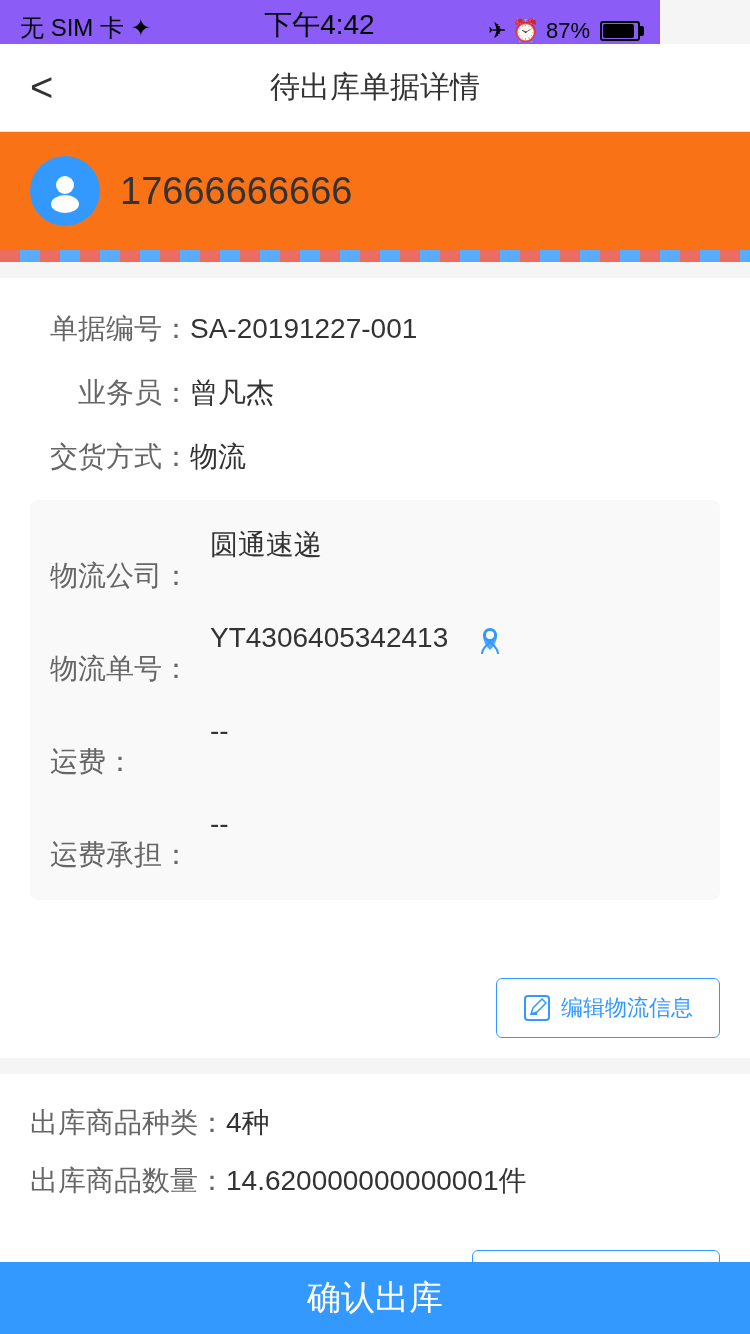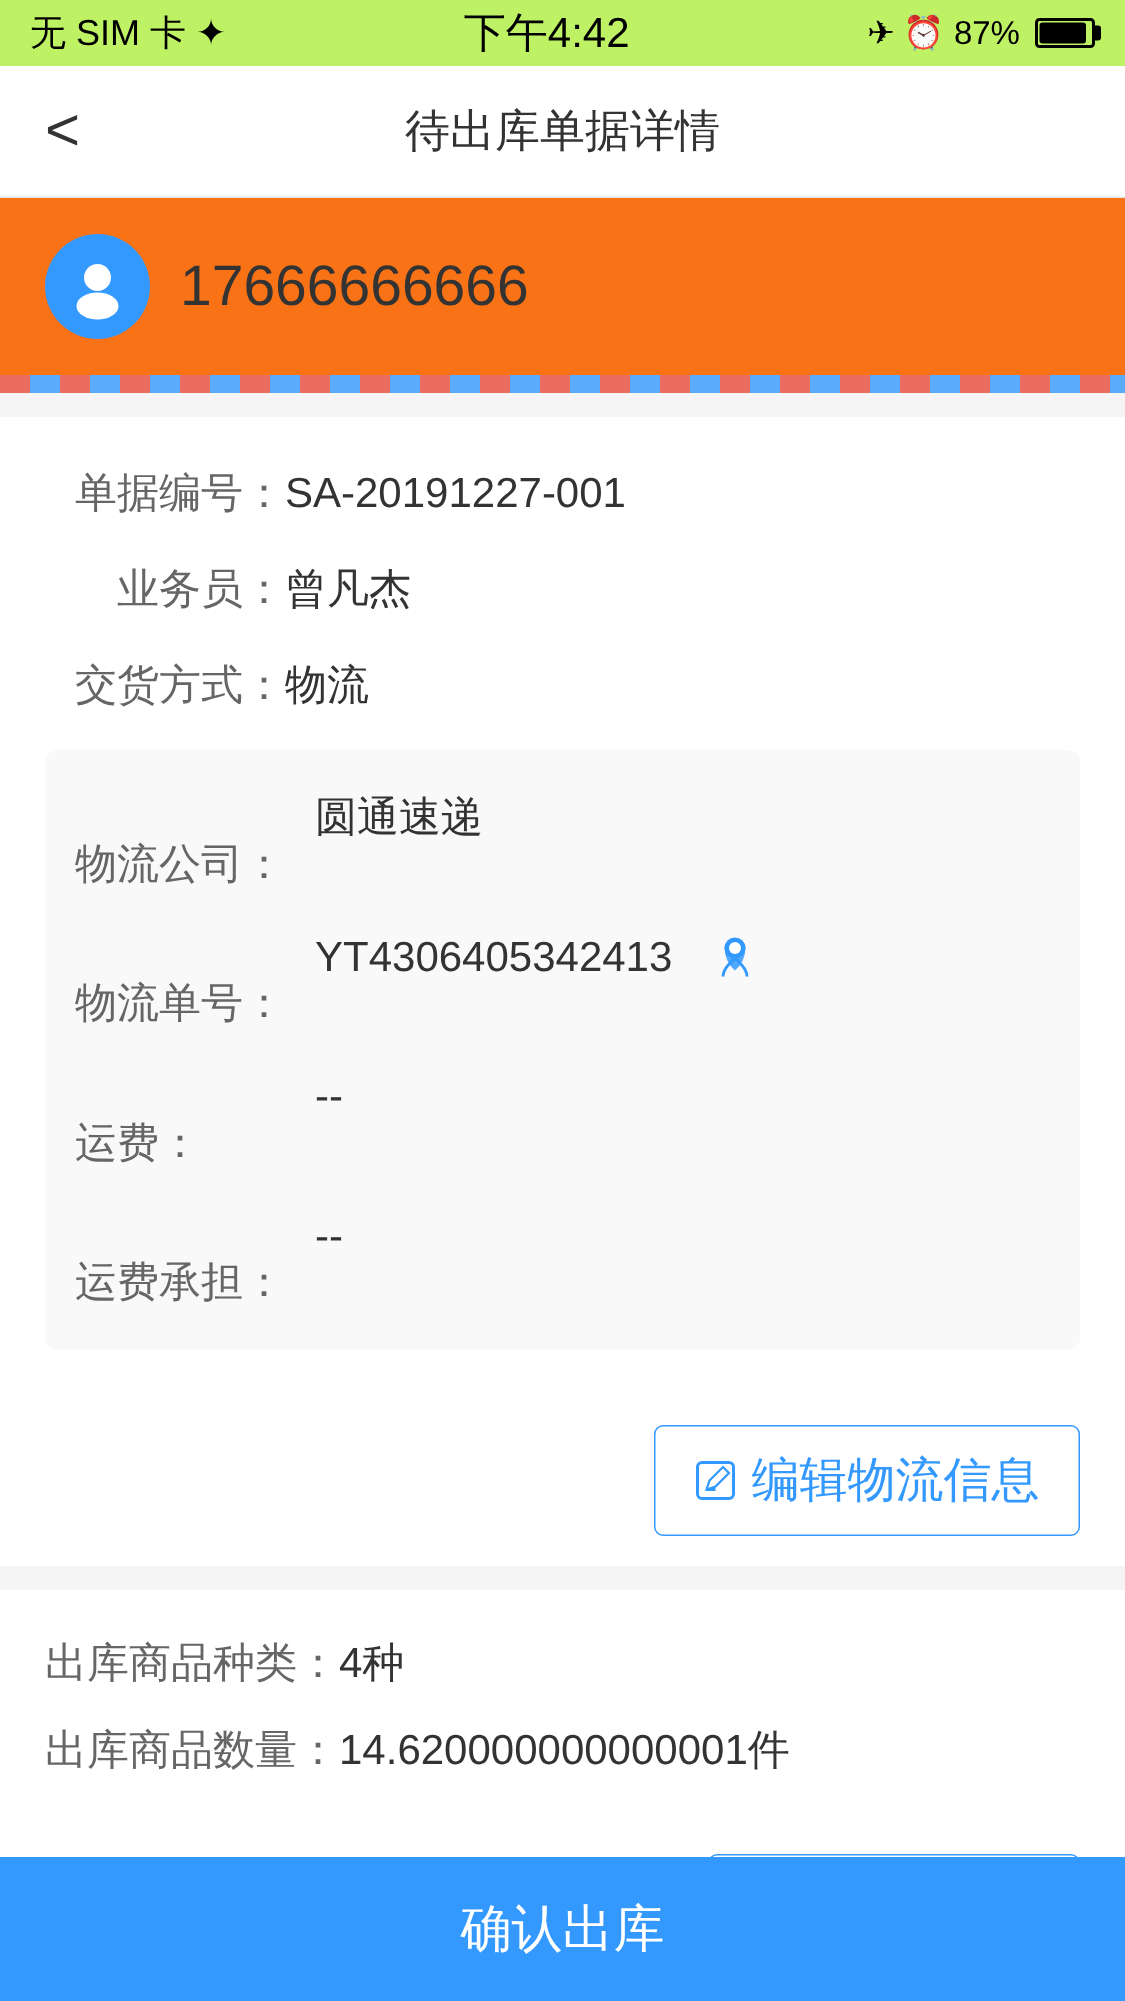--- a/index.html
+++ b/index.html
@@ -8,25 +8,25 @@
       width: 750px;
       min-height: 1334px;
       font-family: -apple-system, 'PingFang SC', 'Helvetica Neue', sans-serif;
       background: #f5f5f5;
       font-size: 28px;
       color: #333;
     }
 
     
     .status-bar {
-      width: 750px;
+      width: 660px;
       height: 44px;
-      background: #bef264;
-      display: flex;
-      align-items: center;
+      background: #8b5cf6;
+      display: flex;
+      align-items: flex-end;
       justify-content: space-between;
       padding: 0 20px;
       font-size: 24px;
       color: #000;
     }
     .status-left { display: flex; align-items: center; gap: 8px; }
     .status-center { font-size: 28px; font-weight: 500; }
     .status-right { display: flex; align-items: center; gap: 6px; font-size: 22px; }
     .battery-icon {
       display: inline-block;
@@ -166,20 +166,21 @@
       flex-shrink: 0;
       margin-top: 31px;
     }
     .logistics-value {
       color: #333;
       flex: 1;
       word-break: break-all;
     }
     .tracking-row {
       display: flex;
+      align-items: center;
       gap: 24px;
     }
     .location-icon {
       display: inline-block;
       width: 36px;
       height: 36px;
       flex-shrink: 0;
     }
 
     
@@ -191,23 +192,24 @@
       background: #fff;
     }
     .btn-edit {
       display: flex;
       align-items: center;
       gap: 10px;
       border: 1px solid #3399ff;
       border-radius: 6px;
       padding: 14px 26px;
       color: #3399ff;
-      font-size: 32px;
+      font-size: 22px;
       background: #fff;
       cursor: pointer;
+      margin-top: 28px;
     }
 
     
     .goods-section {
       background: #fff;
       margin-top: 16px;
       padding: 30px 30px;
     }
     .goods-row {
       display: flex;
@@ -248,21 +250,21 @@
 
     
     .bottom-area {
       position: fixed;
       bottom: 0;
       left: 0;
       width: 750px;
     }
     .confirm-btn {
       width: 100%;
-      height: 96px;
+      height: 72px;
       background: #3399ff;
       color: #fff;
       font-size: 34px;
       border: none;
       cursor: pointer;
       display: flex;
       align-items: center;
       justify-content: center;
     }
 

